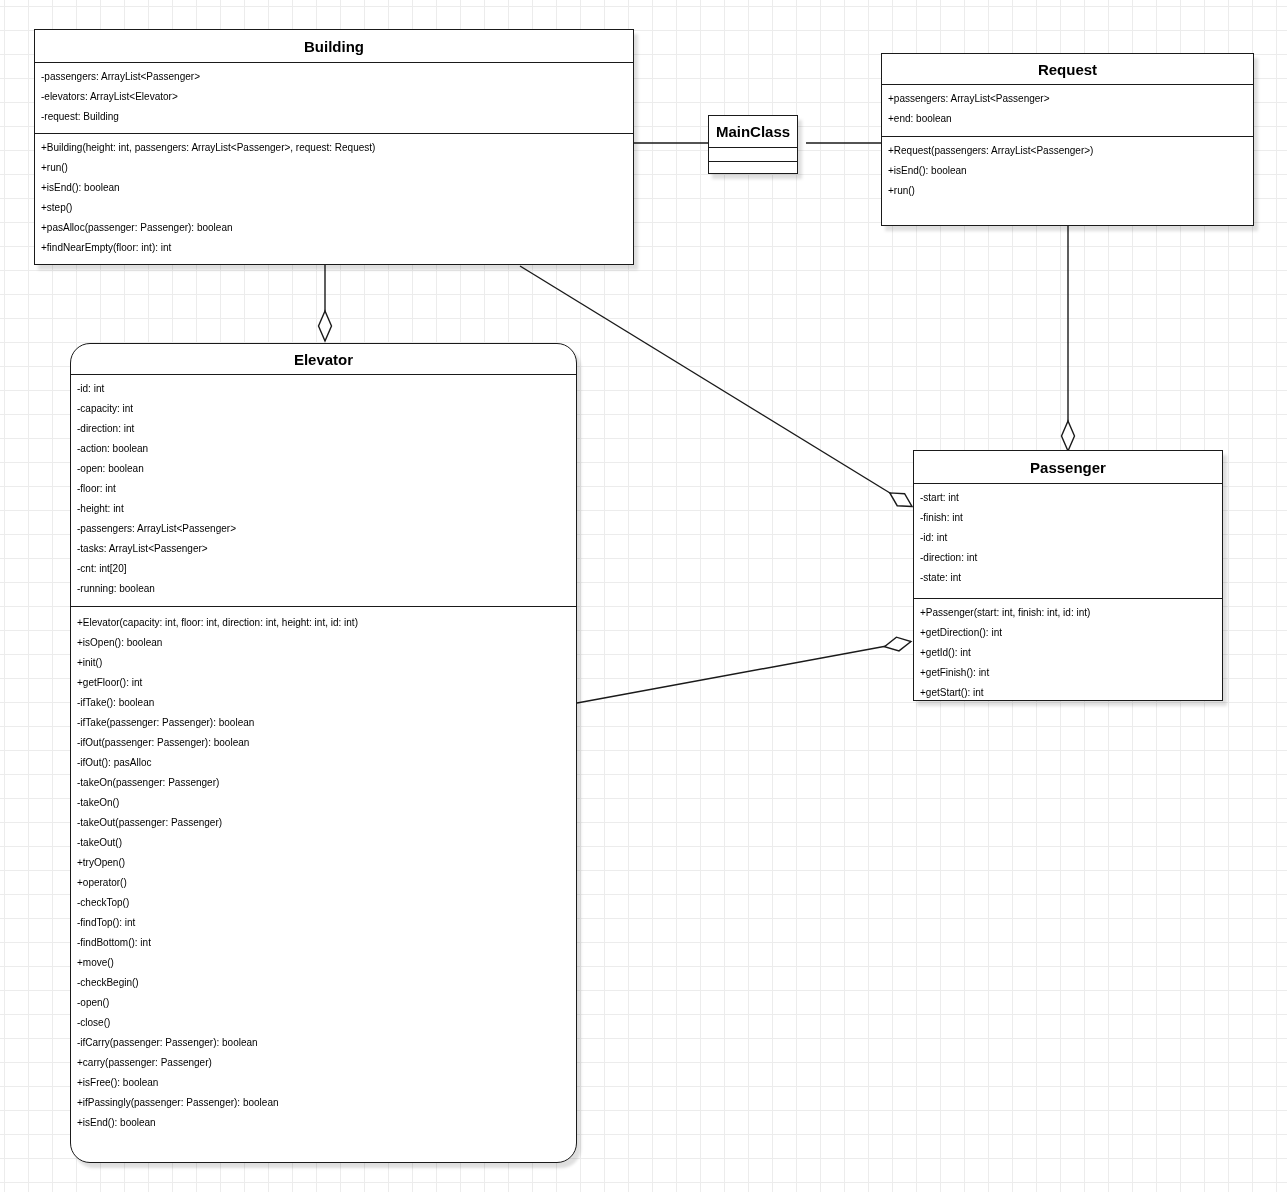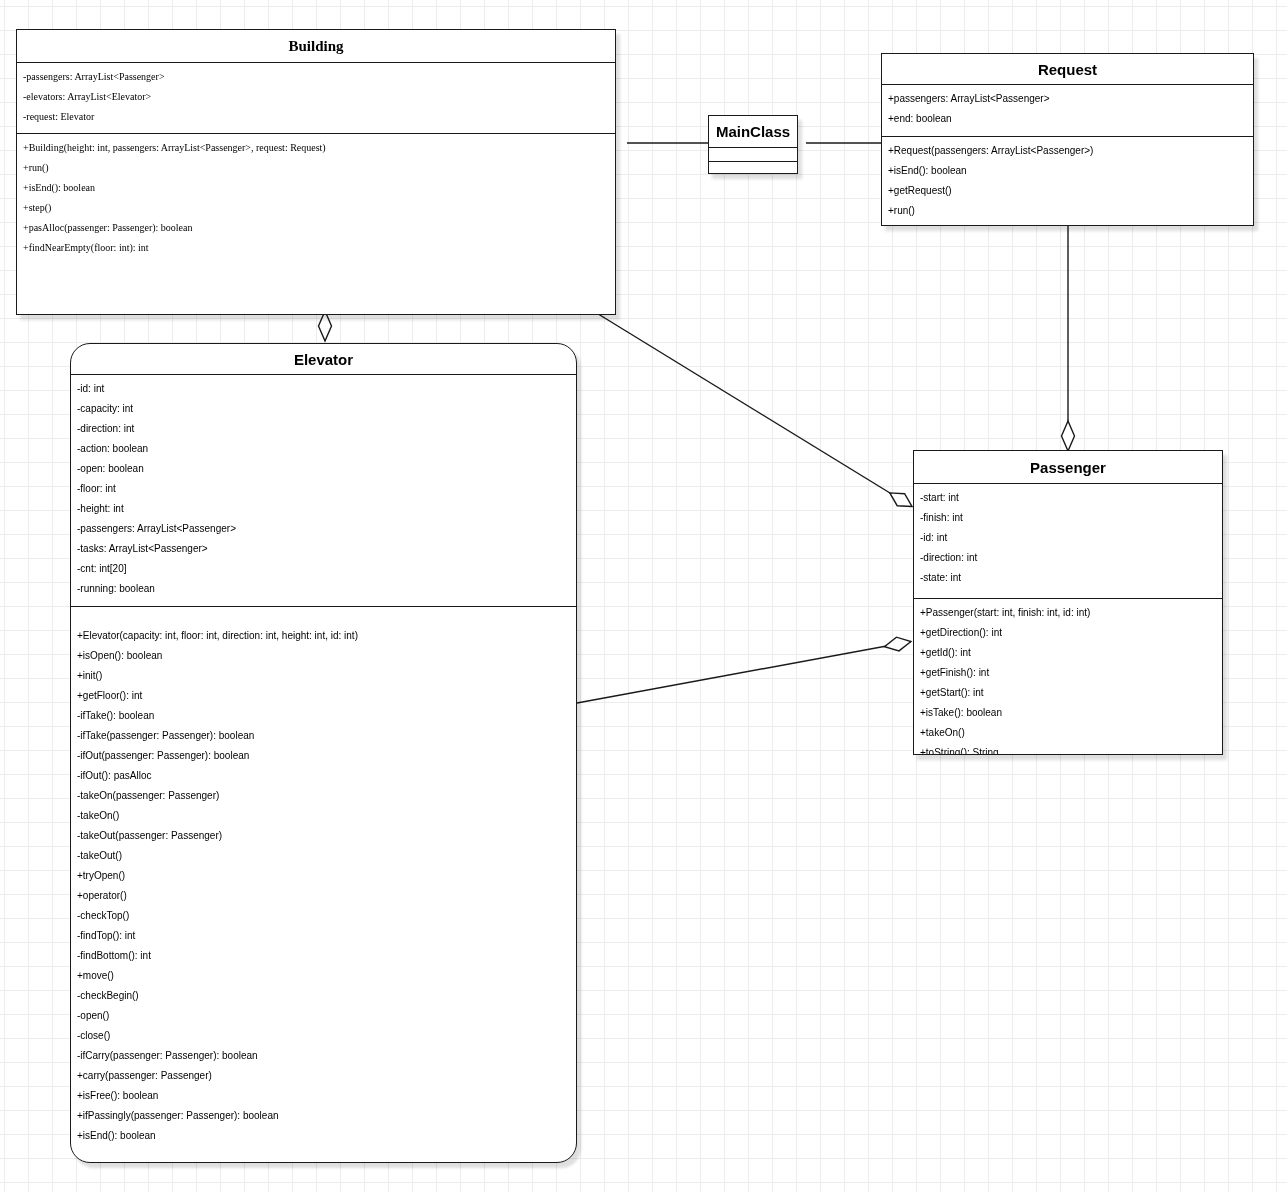--- a/index.html
+++ b/index.html
@@ -85,47 +85,46 @@
   <line x1="520" y1="266" x2="912" y2="506.5"></line>
   <polygon points="912,506.5 897.2,505.7 889.8,492.9 904.6,493.7"></polygon>
 
   <line x1="1068" y1="226" x2="1068" y2="451"></line>
   <polygon points="1068,421 1074.5,436 1068,451 1061.5,436"></polygon>
 
   <line x1="577" y1="703" x2="911" y2="641.5"></line>
   <polygon points="911,641.5 899,650.9 884.5,646.6 896.4,637.2"></polygon>
 </svg>
 
-<div class="uml-class" style="left:16px; top:29px; width:600px; height:286px;font-family:Liberation Serif, serif;">
+<div class="uml-class" style="left:34px; top:29px; width:600px; height:236px;">
   <div class="uml-title" style="height:32px;">Building</div>
   <div class="uml-section" style="height:71px;">
       <div class="member">-passengers: ArrayList&lt;Passenger&gt;</div>
       <div class="member">-elevators: ArrayList&lt;Elevator&gt;</div>
-      <div class="member">-request: Elevator</div>
+      <div class="member">-request: Building</div>
     </div>
   <div class="uml-section grow">
       <div class="member">+Building(height: int, passengers: ArrayList&lt;Passenger&gt;, request: Request)</div>
       <div class="member">+run()</div>
       <div class="member">+isEnd(): boolean</div>
       <div class="member">+step()</div>
       <div class="member">+pasAlloc(passenger: Passenger): boolean</div>
       <div class="member">+findNearEmpty(floor: int): int</div>
     </div>
 </div>
 
 <div class="uml-class" style="left:881px; top:53px; width:373px; height:173px;">
   <div class="uml-title" style="height:30px;">Request</div>
   <div class="uml-section" style="height:52px;">
       <div class="member">+passengers: ArrayList&lt;Passenger&gt;</div>
       <div class="member">+end: boolean</div>
     </div>
   <div class="uml-section grow">
       <div class="member">+Request(passengers: ArrayList&lt;Passenger&gt;)</div>
       <div class="member">+isEnd(): boolean</div>
-      <div class="member">+getRequest()</div>
       <div class="member">+run()</div>
     </div>
 </div>
 
 <div class="uml-class" style="left:708px; top:115px; width:90px; height:59px;">
   <div class="uml-title" style="height:31px;">MainClass</div>
   <div class="uml-section" style="height:14px; padding:0;"></div>
   <div class="uml-section grow" style="padding:0;"></div>
 </div>
 
@@ -137,21 +136,21 @@
       <div class="member">-direction: int</div>
       <div class="member">-action: boolean</div>
       <div class="member">-open: boolean</div>
       <div class="member">-floor: int</div>
       <div class="member">-height: int</div>
       <div class="member">-passengers: ArrayList&lt;Passenger&gt;</div>
       <div class="member">-tasks: ArrayList&lt;Passenger&gt;</div>
       <div class="member">-cnt: int[20]</div>
       <div class="member">-running: boolean</div>
     </div>
-  <div class="uml-section grow" style="padding-top:19px;">
+  <div class="uml-section grow" style="padding-top:6px;">
       <div class="member">+Elevator(capacity: int, floor: int, direction: int, height: int, id: int)</div>
       <div class="member">+isOpen(): boolean</div>
       <div class="member">+init()</div>
       <div class="member">+getFloor(): int</div>
       <div class="member">-ifTake(): boolean</div>
       <div class="member">-ifTake(passenger: Passenger): boolean</div>
       <div class="member">-ifOut(passenger: Passenger): boolean</div>
       <div class="member">-ifOut(): pasAlloc</div>
       <div class="member">-takeOn(passenger: Passenger)</div>
       <div class="member">-takeOn()</div>
@@ -167,21 +166,21 @@
       <div class="member">-open()</div>
       <div class="member">-close()</div>
       <div class="member">-ifCarry(passenger: Passenger): boolean</div>
       <div class="member">+carry(passenger: Passenger)</div>
       <div class="member">+isFree(): boolean</div>
       <div class="member">+ifPassingly(passenger: Passenger): boolean</div>
       <div class="member">+isEnd(): boolean</div>
     </div>
 </div>
 
-<div class="uml-class" style="left:913px; top:450px; width:310px; height:305px;">
+<div class="uml-class" style="left:913px; top:450px; width:310px; height:251px;">
   <div class="uml-title" style="height:32px;">Passenger</div>
   <div class="uml-section" style="height:115px;">
       <div class="member">-start: int</div>
       <div class="member">-finish: int</div>
       <div class="member">-id: int</div>
       <div class="member">-direction: int</div>
       <div class="member">-state: int</div>
     </div>
   <div class="uml-section grow">
       <div class="member">+Passenger(start: int, finish: int, id: int)</div>

